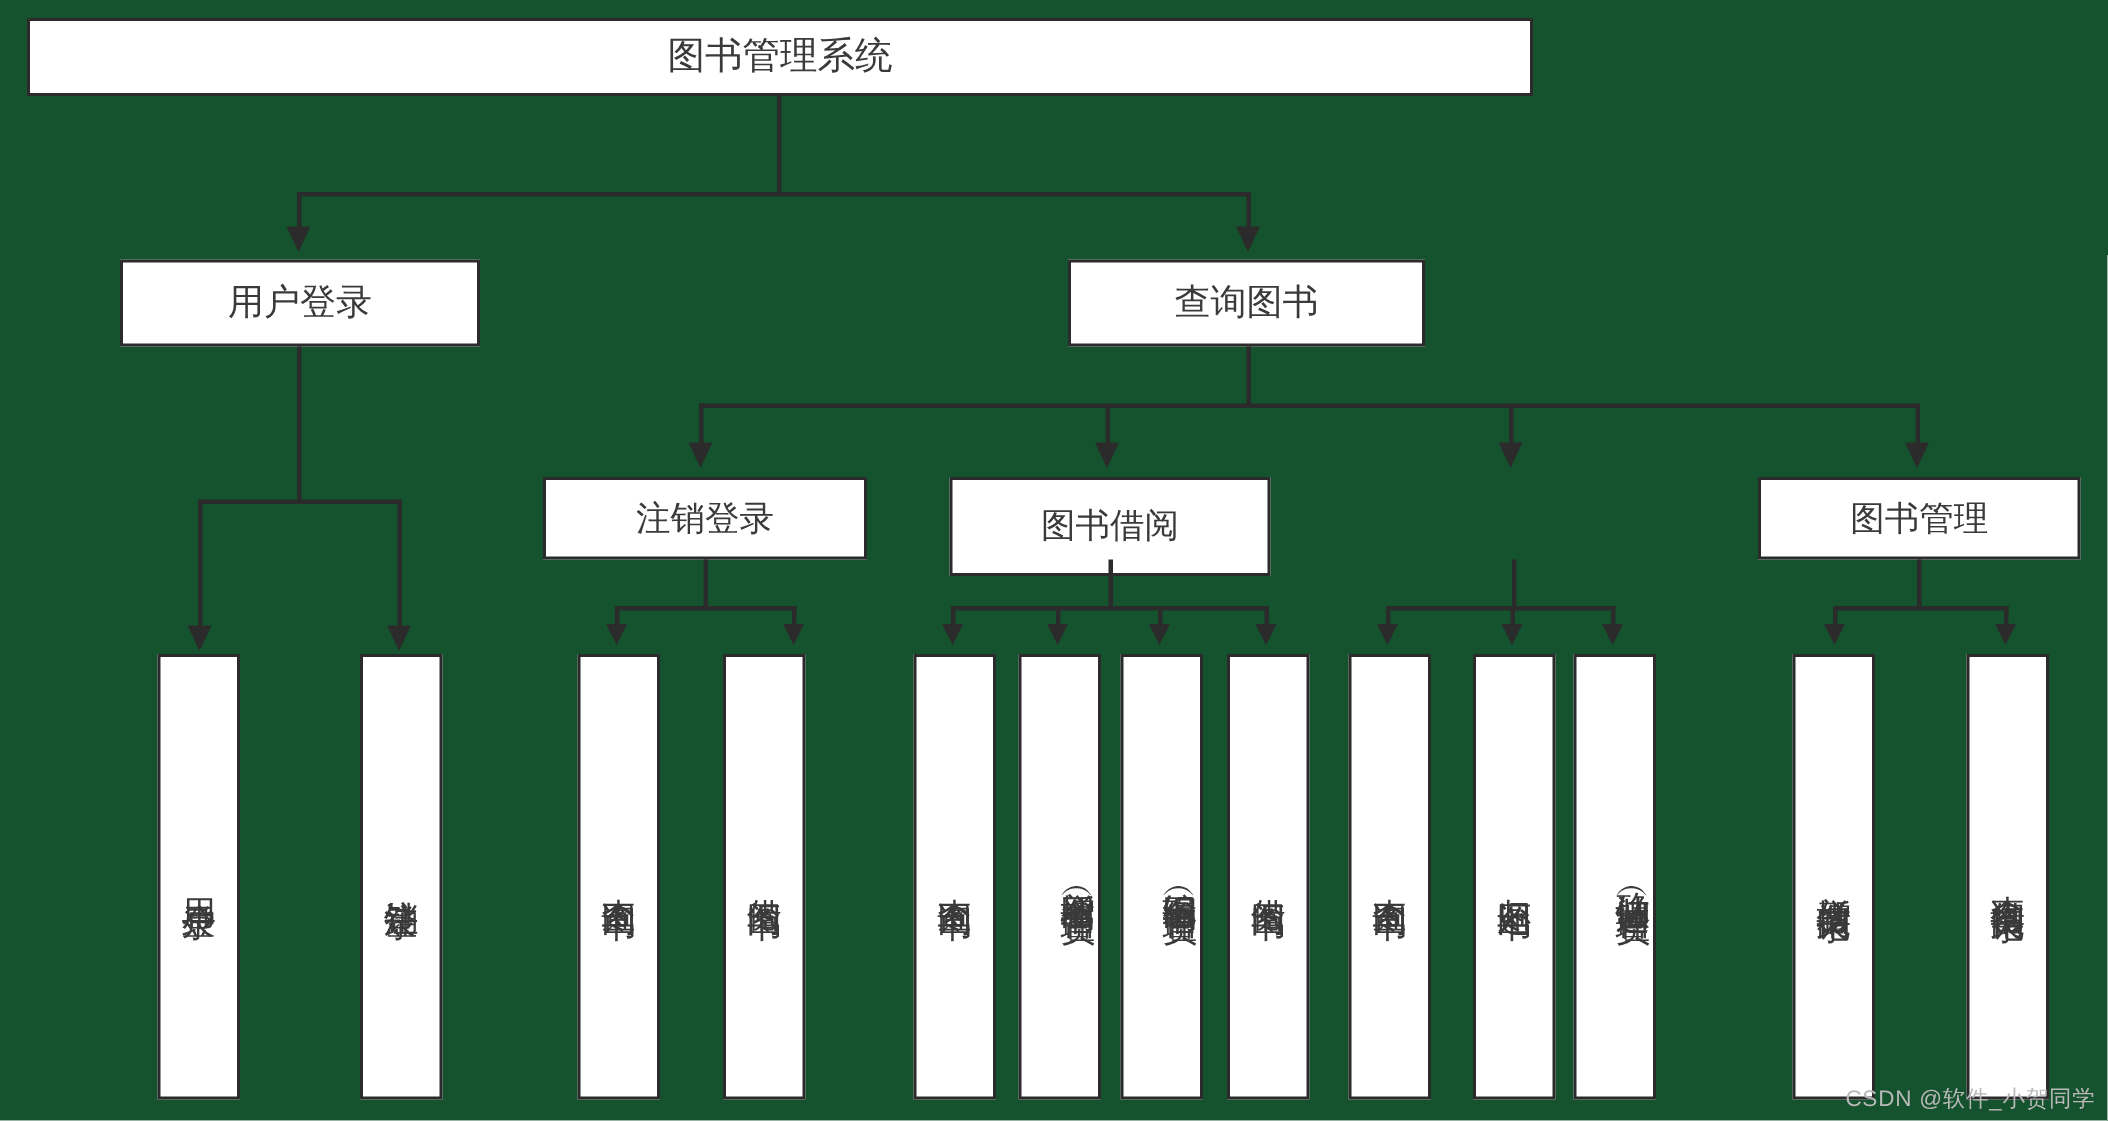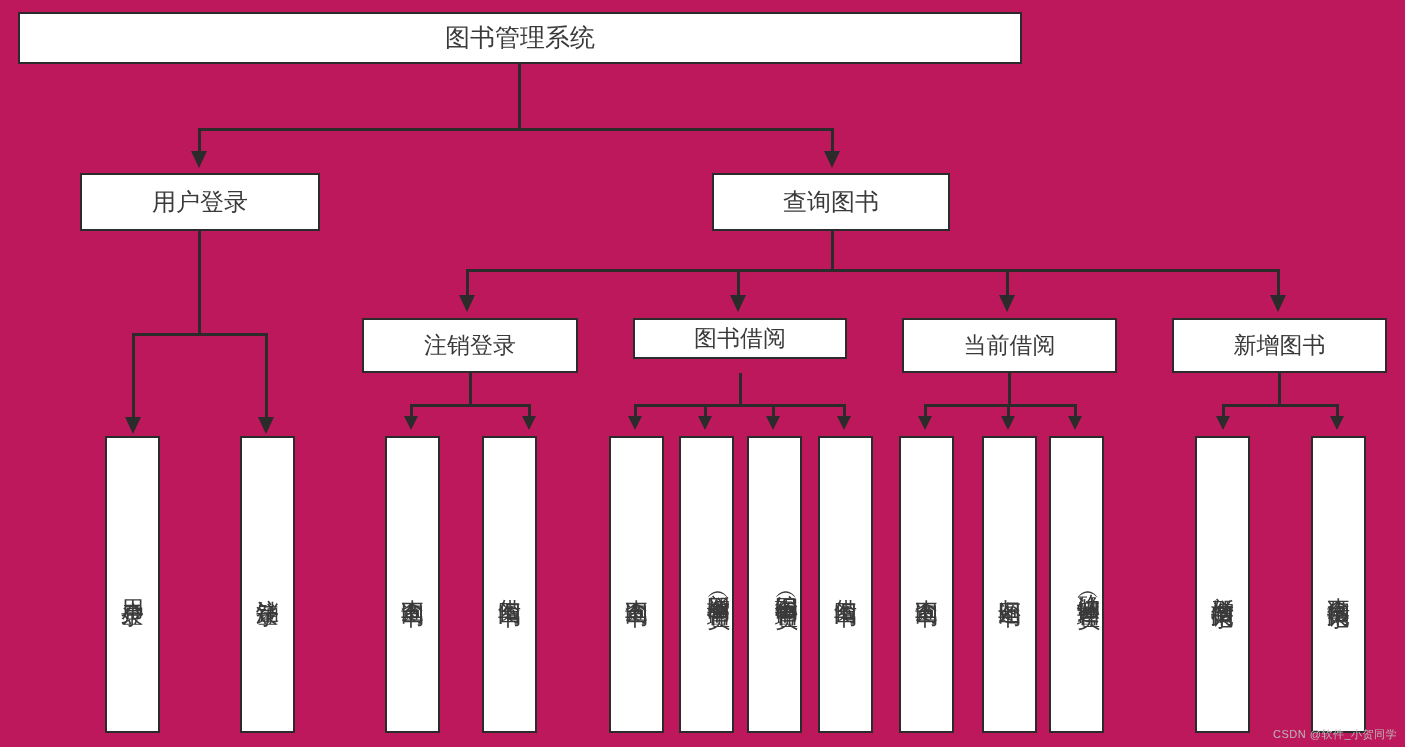--- a/index.html
+++ b/index.html
@@ -7,21 +7,21 @@
     padding: 0;
     background: #ffffff;
   }
   body {
     font-family: "Liberation Sans", "DejaVu Sans", sans-serif;
   }
   #canvas {
     position: relative;
     width: 1405px;
     height: 747px;
-    background: #be185d;
+    background: #14532d;
     overflow: hidden;
   }
   .node {
     position: absolute;
     box-sizing: border-box;
     border: 2.5px solid #2b2b2b;
     background: #ffffff;
     display: flex;
     align-items: center;
     justify-content: center;
@@ -77,21 +77,21 @@
   }
   .arrow.small {
     border-left-width: 7px;
     border-right-width: 7px;
     border-top-width: 14px;
   }
   .watermark {
     position: absolute;
     right: 8px;
     bottom: 5px;
-    font-size: 11px;
+    font-size: 15px;
     color: #b8b8b8;
     letter-spacing: 0.5px;
     white-space: nowrap;
   }
 </style>
 </head>
 <body>
 
 <div id="canvas">
 
@@ -130,28 +130,25 @@
   <div class="vline" style="left:737px; top:269px; width:3px; height:28px;"></div>
   <div class="arrow" style="left:730px; top:295px;"></div>
   <div class="vline" style="left:1006px; top:269px; width:3px; height:28px;"></div>
   <div class="arrow" style="left:999px; top:295px;"></div>
   <div class="vline" style="left:1277px; top:269px; width:3px; height:28px;"></div>
   <div class="arrow" style="left:1270px; top:295px;"></div>
 
   <div class="node lvl3" style="left:362px; top:318px; width:216px; height:55px;">
     <span class="label">注销登录</span>
   </div>
-  <div class="node lvl3" style="left:633px; top:318px; width:214px; height:41px;">
+  <div class="node lvl3" style="left:633px; top:318px; width:214px; height:66px;">
     <span class="label">图书借阅</span>
   </div>
-  <div class="node lvl3" style="left:902px; top:318px; width:215px; height:55px;">
-    <span class="label">当前借阅</span>
-  </div>
   <div class="node lvl3" style="left:1172px; top:318px; width:215px; height:55px;">
-    <span class="label">新增图书</span>
+    <span class="label">图书管理</span>
   </div>
 
   <div class="vline" style="left:469px; top:373px; width:3px; height:34px;"></div>
   <div class="hline" style="left:410px; top:404px; width:121px; height:3px;"></div>
   <div class="vline" style="left:410px; top:404px; width:3px; height:14px;"></div>
   <div class="arrow small" style="left:404px; top:416px;"></div>
   <div class="vline" style="left:528px; top:404px; width:3px; height:14px;"></div>
   <div class="arrow small" style="left:522px; top:416px;"></div>
 
   <div class="vline" style="left:739px; top:373px; width:3px; height:34px;"></div>

